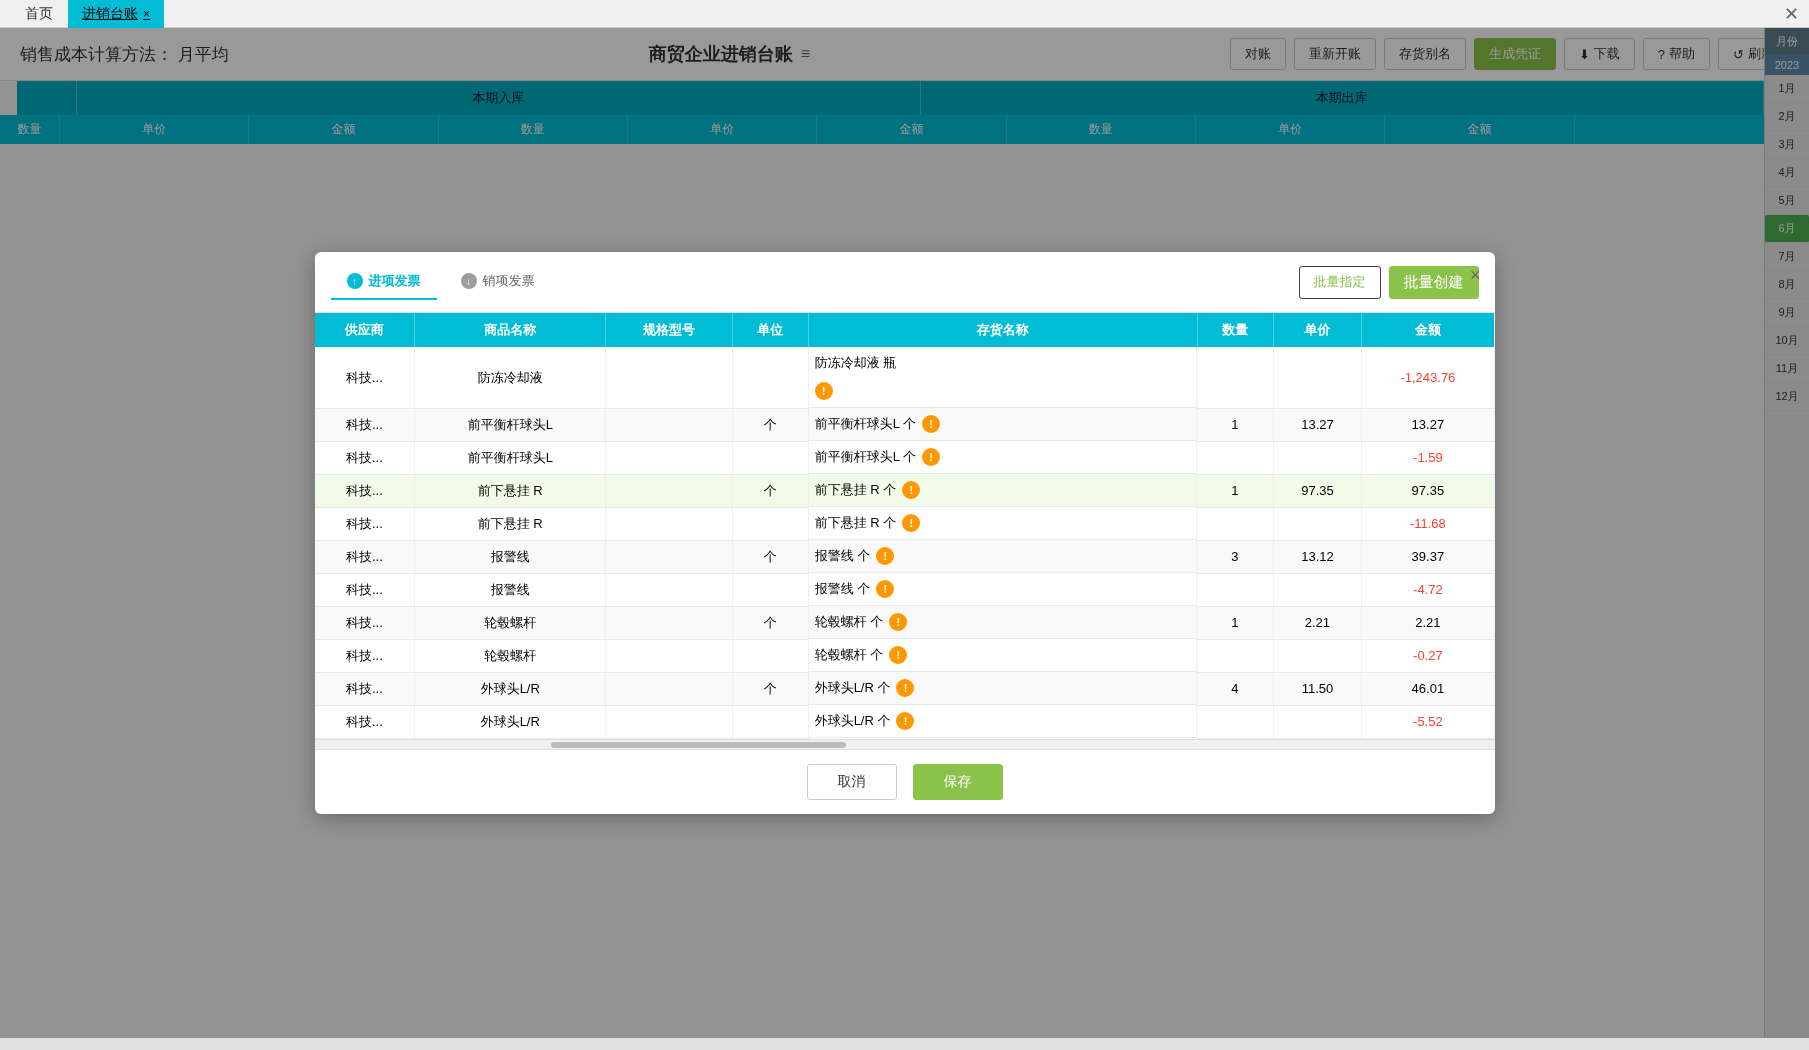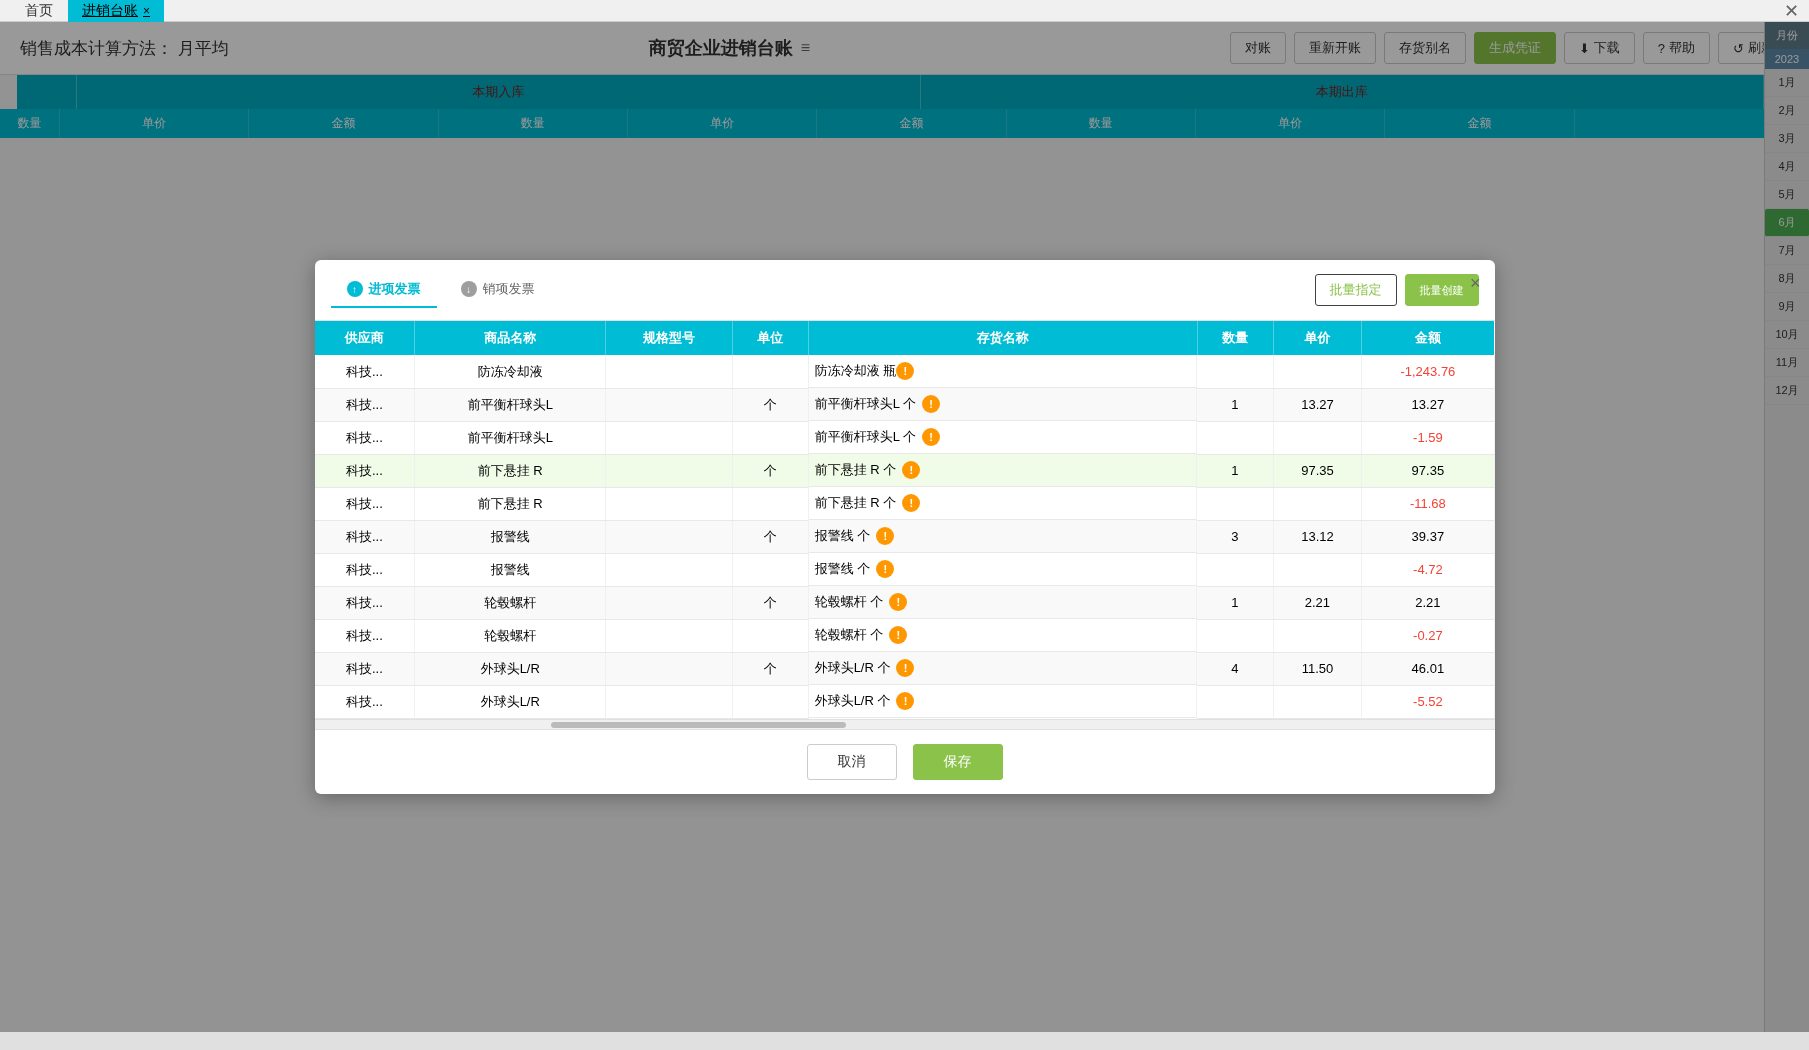--- a/index.html
+++ b/index.html
@@ -1,21 +1,21 @@
 <!DOCTYPE html>
 <html><head>
   <meta charset="utf-8">
   <style>
     * { box-sizing: border-box; margin: 0; padding: 0; }
     body { font-family: 'Microsoft YaHei', Arial, sans-serif; font-size: 13px; background: #e0e0e0; width: 1809px; height: 1050px; overflow: hidden; }
 
     
     .tab-bar {
       display: flex; align-items: center; background: #f0f0f0; border-bottom: 1px solid #ccc;
-      height: 22px; padding: 0 10px; position: relative;
+      height: 28px; padding: 0 10px; position: relative;
     }
     .tab-item {
       padding: 8px 14px; cursor: pointer; font-size: 14px; color: #333; border: 1px solid transparent;
     }
     .tab-item.teal {
       background: #00bcd4; color: #000000; border-radius: 3px; border: none; display: flex; align-items: center; gap: 5px; text-decoration: underline;
     }
     .tab-close { cursor: pointer; font-size: 12px; }
     .window-close {
       position: absolute; right: 10px; top: 50%; transform: translateY(-50%);
@@ -63,21 +63,21 @@
     .modal-tab.active {
       color: #00bcd4; border-bottom: 2px solid #00bcd4; font-weight: bold;
     }
     .modal-tab-icon { width: 16px; height: 16px; border-radius: 50%; display: inline-flex; align-items: center; justify-content: center; font-size: 10px; }
     .tab-icon-blue { background: #00bcd4; color: #fff; }
     .tab-icon-gray { background: #9e9e9e; color: #fff; }
     .modal-actions {
       margin-left: auto; display: flex; gap: 8px;
     }
     .btn-batch-assign { background: #fff; color: #8bc34a; border: 1px solid #404040; padding: 6px 14px; border-radius: 3px; cursor: pointer; font-size: 13px; }
-    .btn-batch-create { background: #8bc34a; color: #fff; border: 1px solid #8bc34a; padding: 6px 14px; border-radius: 3px; cursor: pointer; font-size: 11px; }
+    .btn-batch-create { background: #8bc34a; color: #fff; border: 1px solid #8bc34a; padding: 6px 14px; border-radius: 3px; cursor: pointer; font-size: 15px; }
 
     
     .modal-table-wrap { flex: 1; overflow-y: auto; overflow-x: auto; }
     .modal-table { width: 100%; border-collapse: collapse; font-size: 13px; }
     .modal-table th {
       background: #00bcd4; color: #fff; padding: 8px 6px; text-align: center;
       border-right: 1px solid rgba(255,255,255,0.3); white-space: nowrap;
     }
     .modal-table td {
       padding: 7px 6px; border-bottom: 1px solid #e8e8e8; text-align: center;
@@ -159,21 +159,21 @@
         <span>?</span>
         <span>帮助</span>
       </button>
       <button class="btn btn-outline btn-icon">
         <span>↺</span>
         <span>刷新</span>
       </button>
     </div>
   </div>
 
-  <div style="background:#00acc1; display:flex; color:#7f1d1d; text-align:center; margin-right:45px;margin-left:17px;">
+  <div style="background:#00acc1; display:flex; color:#0f172a; text-align:center; margin-right:45px;margin-left:17px;">
     <div style="width:60px; padding:8px 4px; border-right:1px solid rgba(255,255,255,0.3); font-size:12px;"></div>
     <div style="flex:1; display:flex;">
       <div style="flex:3; padding:8px; border-right:1px solid rgba(255,255,255,0.3); text-align:center;">本期入库</div>
       <div style="flex:3; padding:8px; border-right:1px solid rgba(255,255,255,0.3); text-align:center;">本期出库</div>
     </div>
   </div>
   <div style="background:#00bcd4; display:flex; color:#fff; text-align:center; margin-right:45px;">
     <div style="width:60px; padding:6px 4px; border-right:1px solid rgba(255,255,255,0.2); font-size:12px;">数量</div>
     <div style="flex:1; display:grid; grid-template-columns: 1fr 1fr 1fr 1fr 1fr 1fr 1fr 1fr 1fr;">
       <div style="padding:6px 4px; border-right:1px solid rgba(255,255,255,0.2); font-size:12px;">单价</div>
@@ -236,21 +236,21 @@
               <th>单价</th>
               <th>金额</th>
             </tr>
           </thead>
           <tbody id="modal-table-body">
           <tr>
       <td class="td-left">科技...</td>
       <td class="td-left">防冻冷却液</td>
       <td></td>
       <td></td>
-      <td class="td-left" style="display:flex;align-items:flex-start;gap:0;">
+      <td class="td-left" style="display:flex;align-items:flex-start;gap:10px;flex-direction:column;">
         <span>防冻冷却液 瓶</span>
         <span class="warning-icon">!</span>
       </td>
       <td></td>
       <td class="td-right"></td>
       <td class="negative td-right">-1,243.76</td>
     </tr>
               <tr>
       <td class="td-left">科技...</td>
       <td class="td-left">前平衡杆球头L</td>

